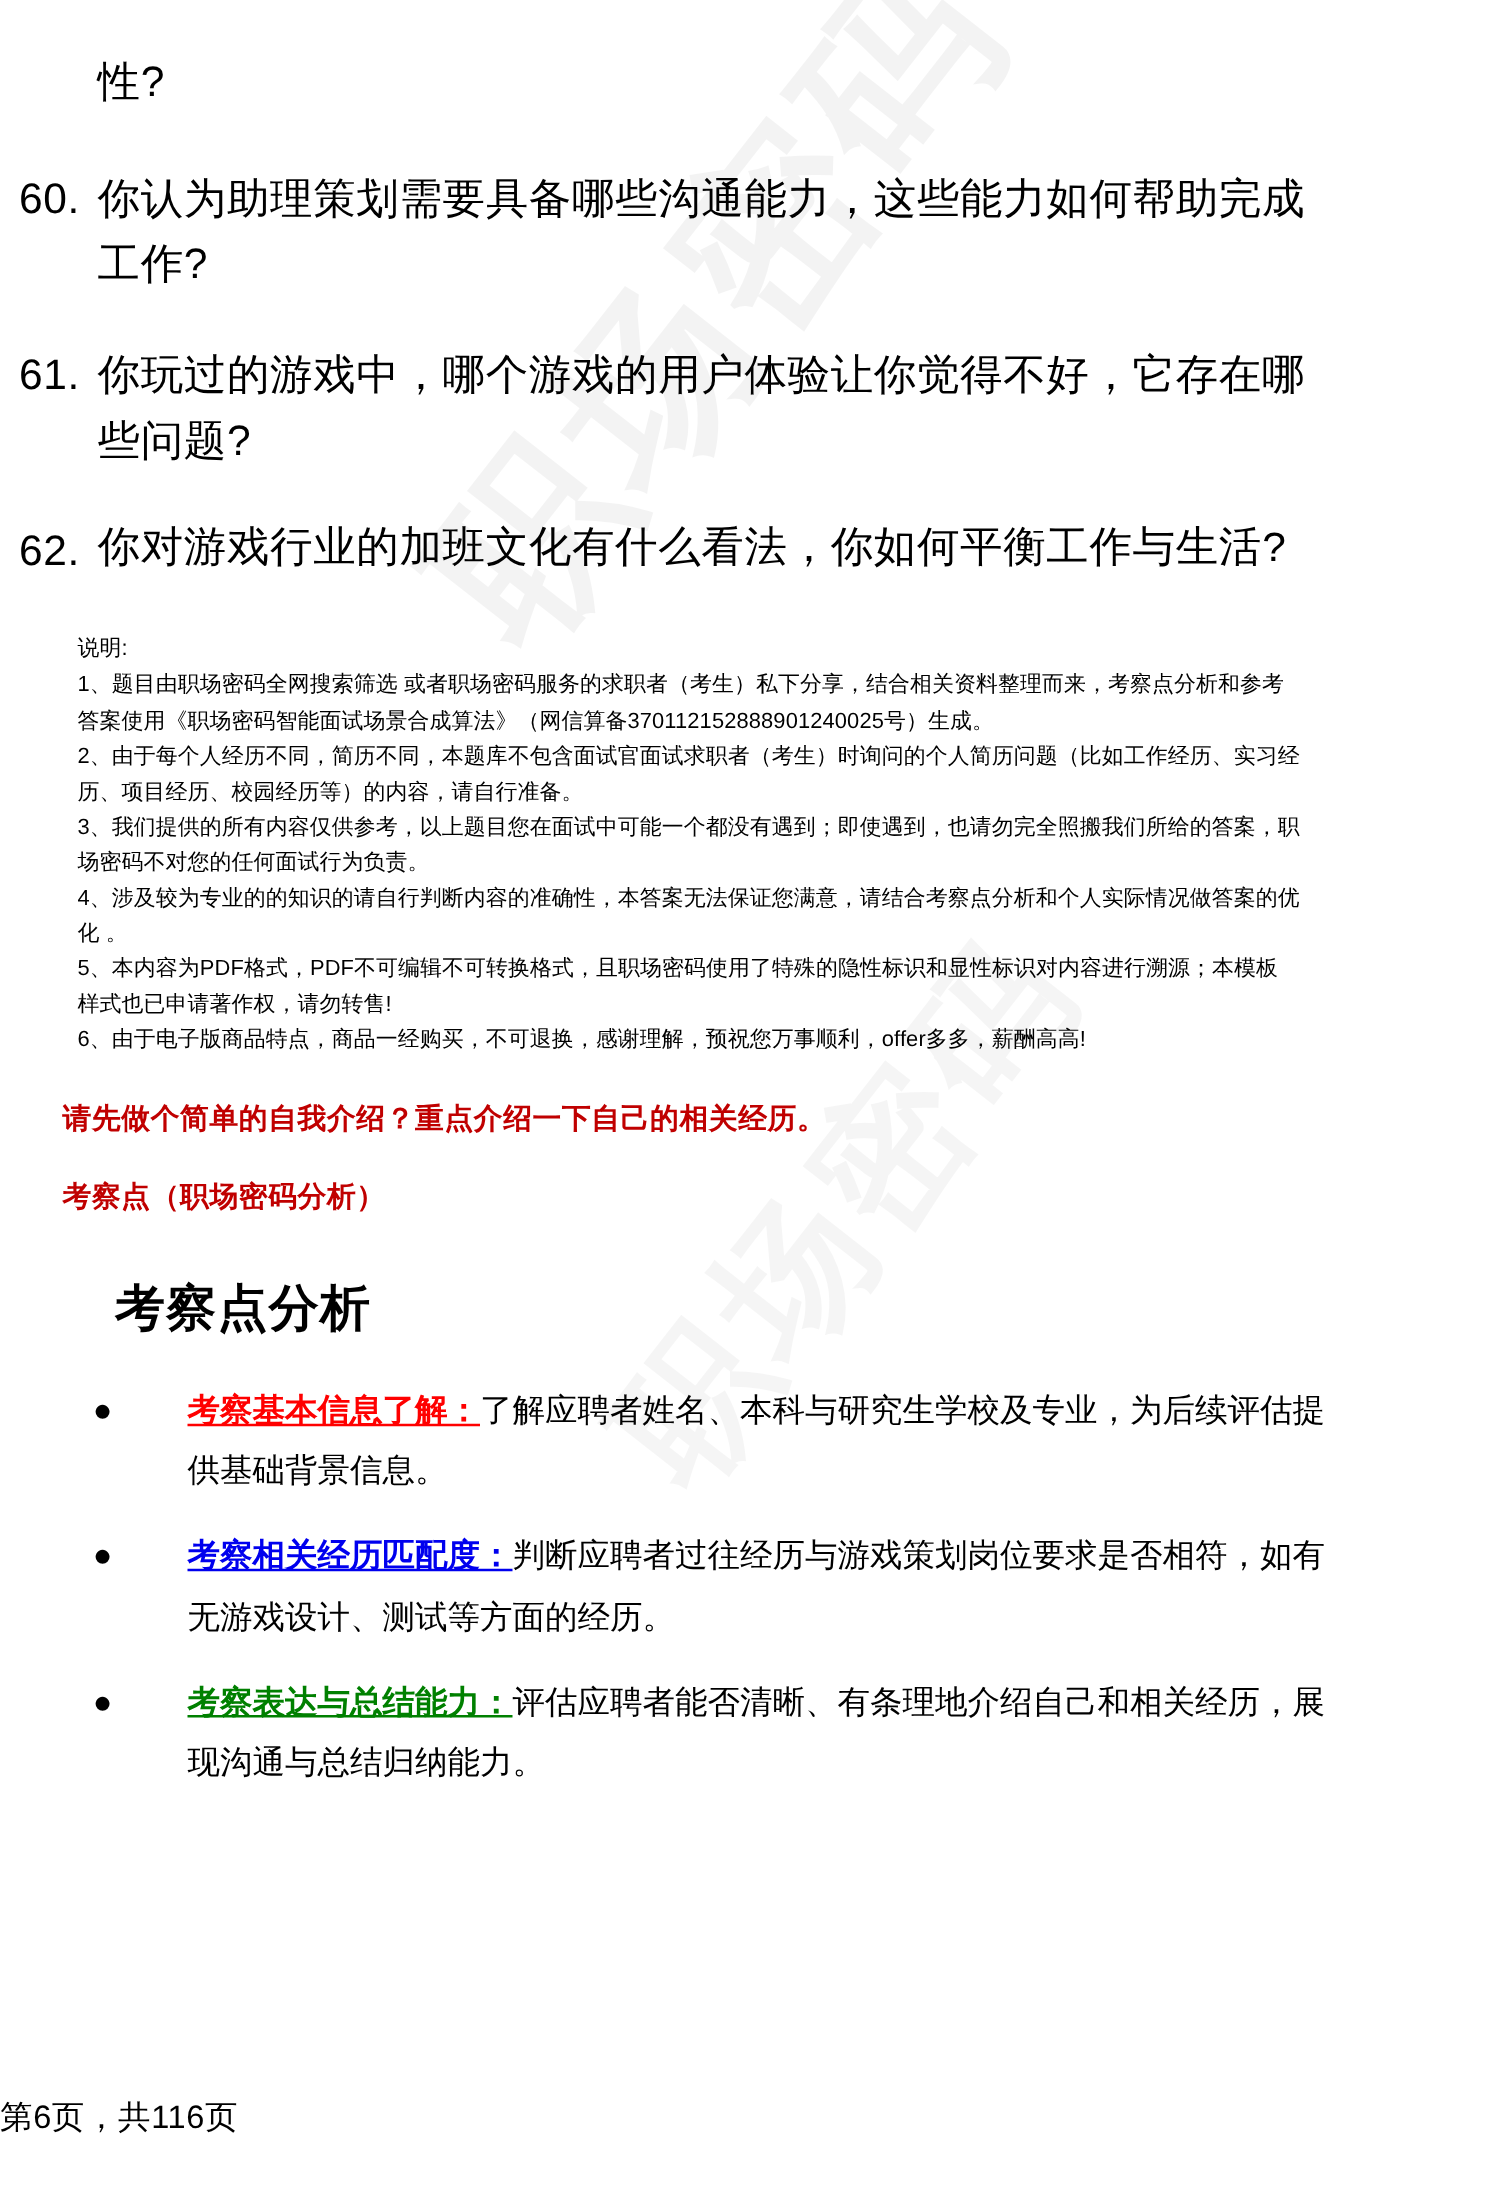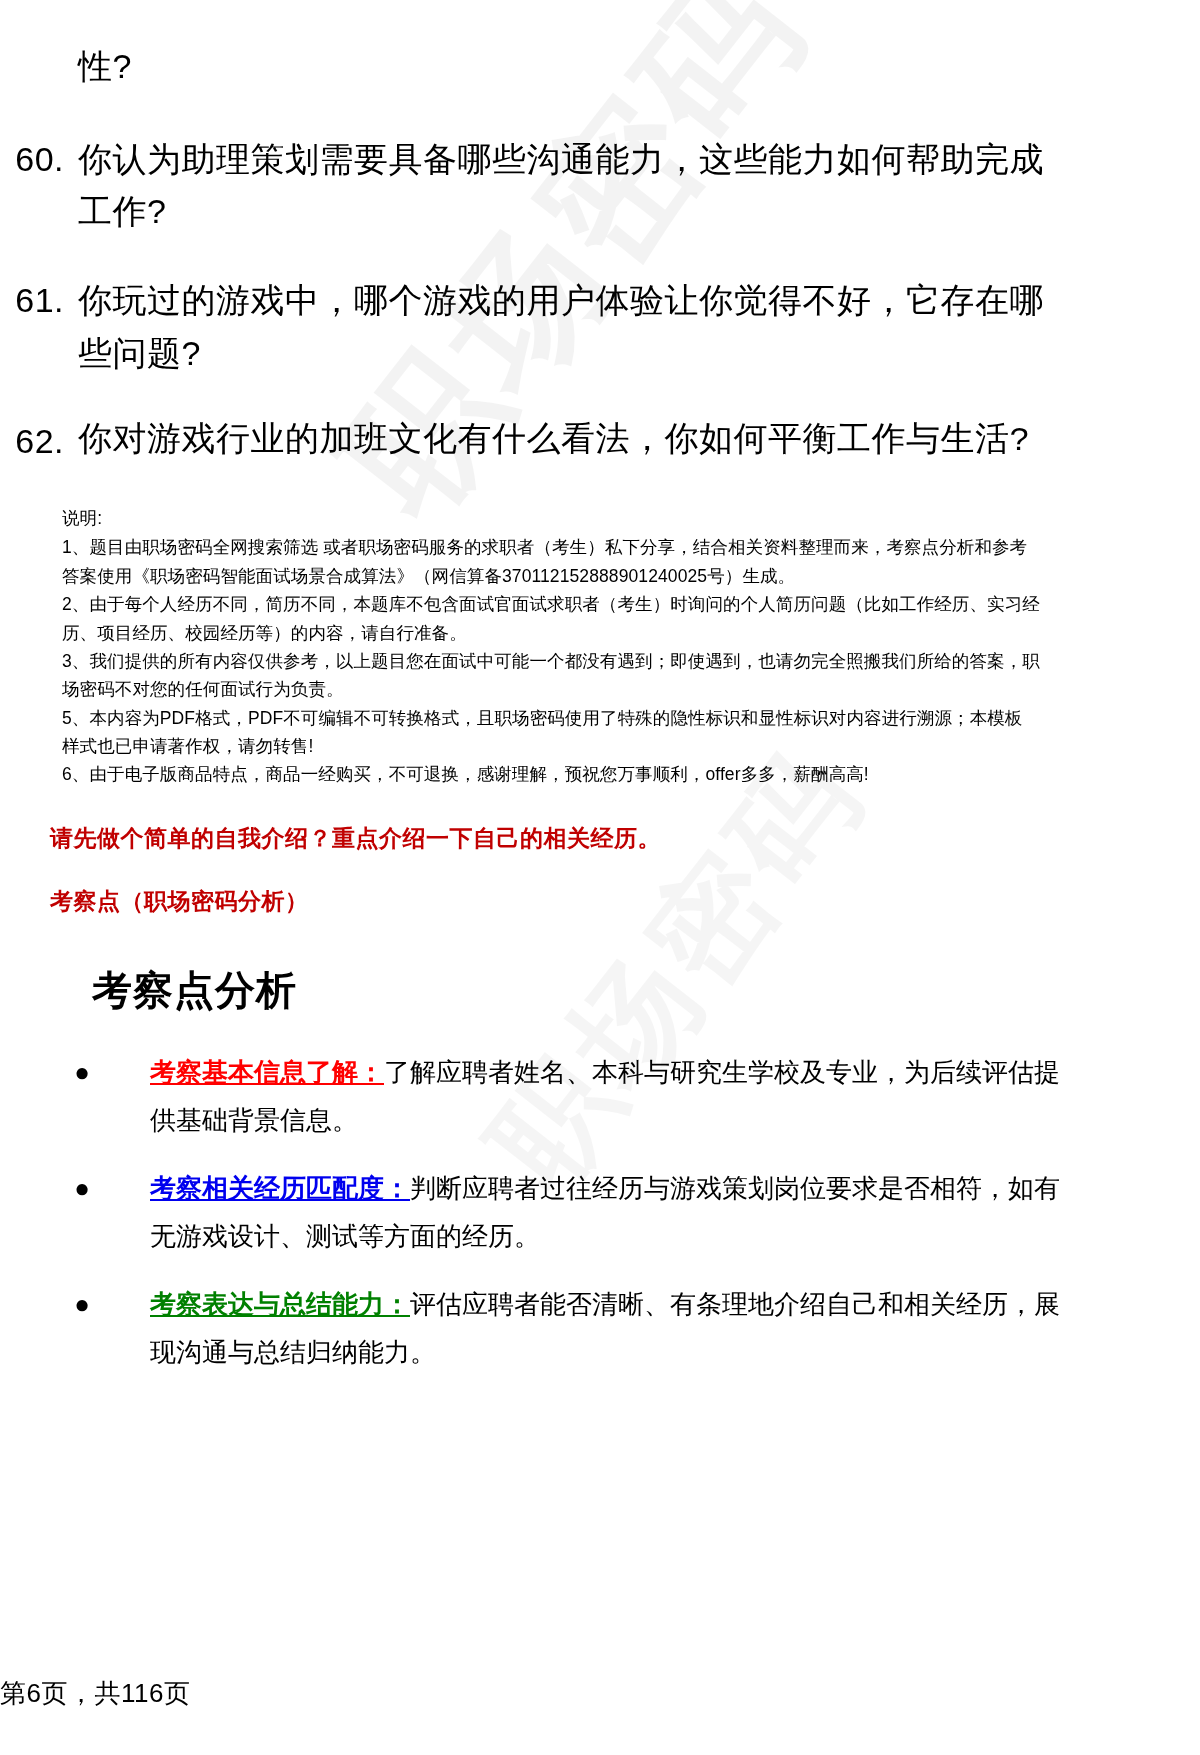--- a/index.html
+++ b/index.html
@@ -183,20 +183,21 @@
     </div>
 
 
   </div>
 
   <div class="notes">
     <div class="notes-title">说明:</div>
     <p class="note-item">1、题目由职场密码全网搜索筛选 或者职场密码服务的求职者（考生）私下分享，结合相关资料整理而来，考察点分析和参考答案使用《职场密码智能面试场景合成算法》（网信算备370112152888901240025号）生成。</p>
     <p class="note-item">2、由于每个人经历不同，简历不同，本题库不包含面试官面试求职者（考生）时询问的个人简历问题（比如工作经历、实习经历、项目经历、校园经历等）的内容，请自行准备。</p>
     <p class="note-item">3、我们提供的所有内容仅供参考，以上题目您在面试中可能一个都没有遇到；即使遇到，也请勿完全照搬我们所给的答案，职场密码不对您的任何面试行为负责。</p>
+    <p class="note-item">4、涉及较为专业的的知识的请自行判断内容的准确性，本答案无法保证您满意，请结合考察点分析和个人实际情况做答案的优化 。</p>
     <p class="note-item">5、本内容为PDF格式，PDF不可编辑不可转换格式，且职场密码使用了特殊的隐性标识和显性标识对内容进行溯源；本模板样式也已申请著作权，请勿转售!</p>
     <p class="note-item">6、由于电子版商品特点，商品一经购买，不可退换，感谢理解，预祝您万事顺利，offer多多，薪酬高高!</p>
   </div>
 
   <div class="red-head first">请先做个简单的自我介绍？重点介绍一下自己的相关经历。</div>
   <div class="red-head second">考察点（职场密码分析）</div>
 
   <div class="sec-head">考察点分析</div>
 
   <div class="bullets">

